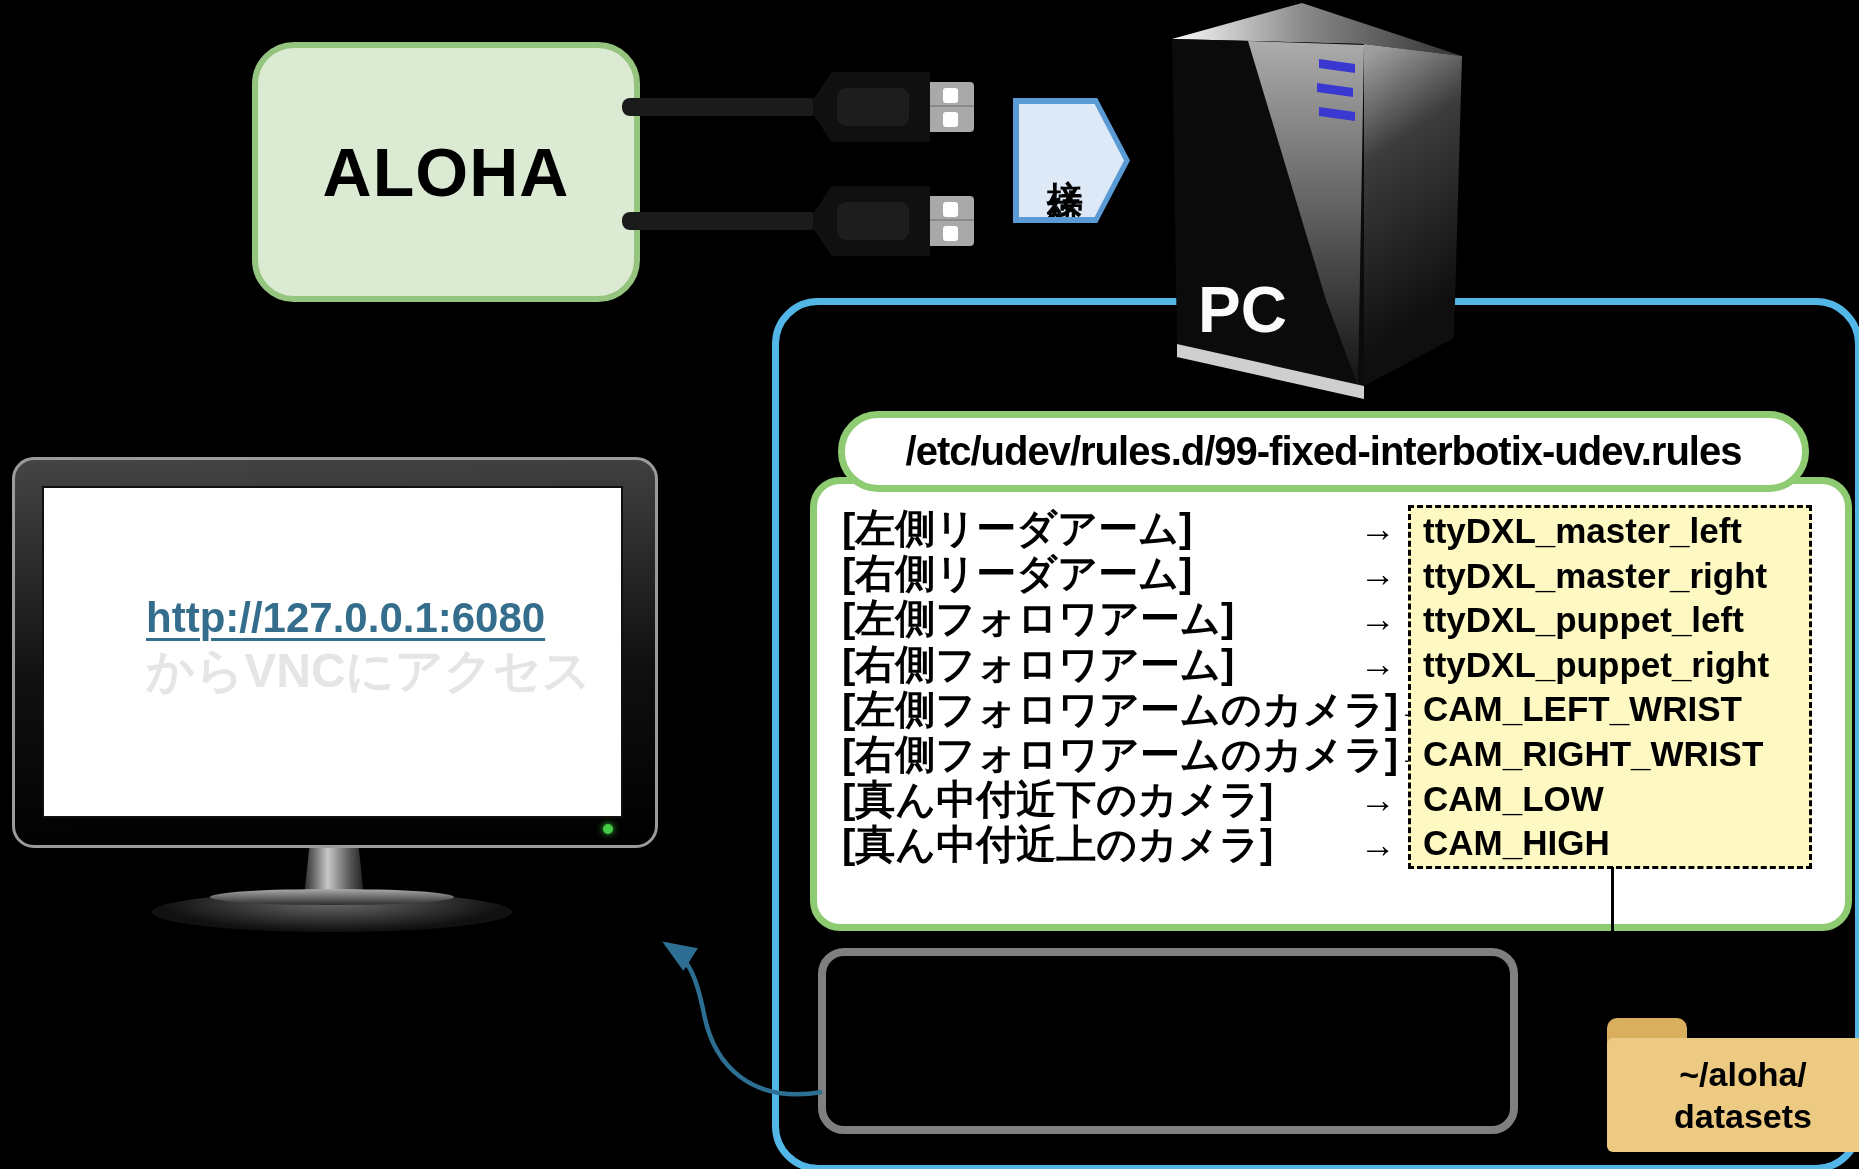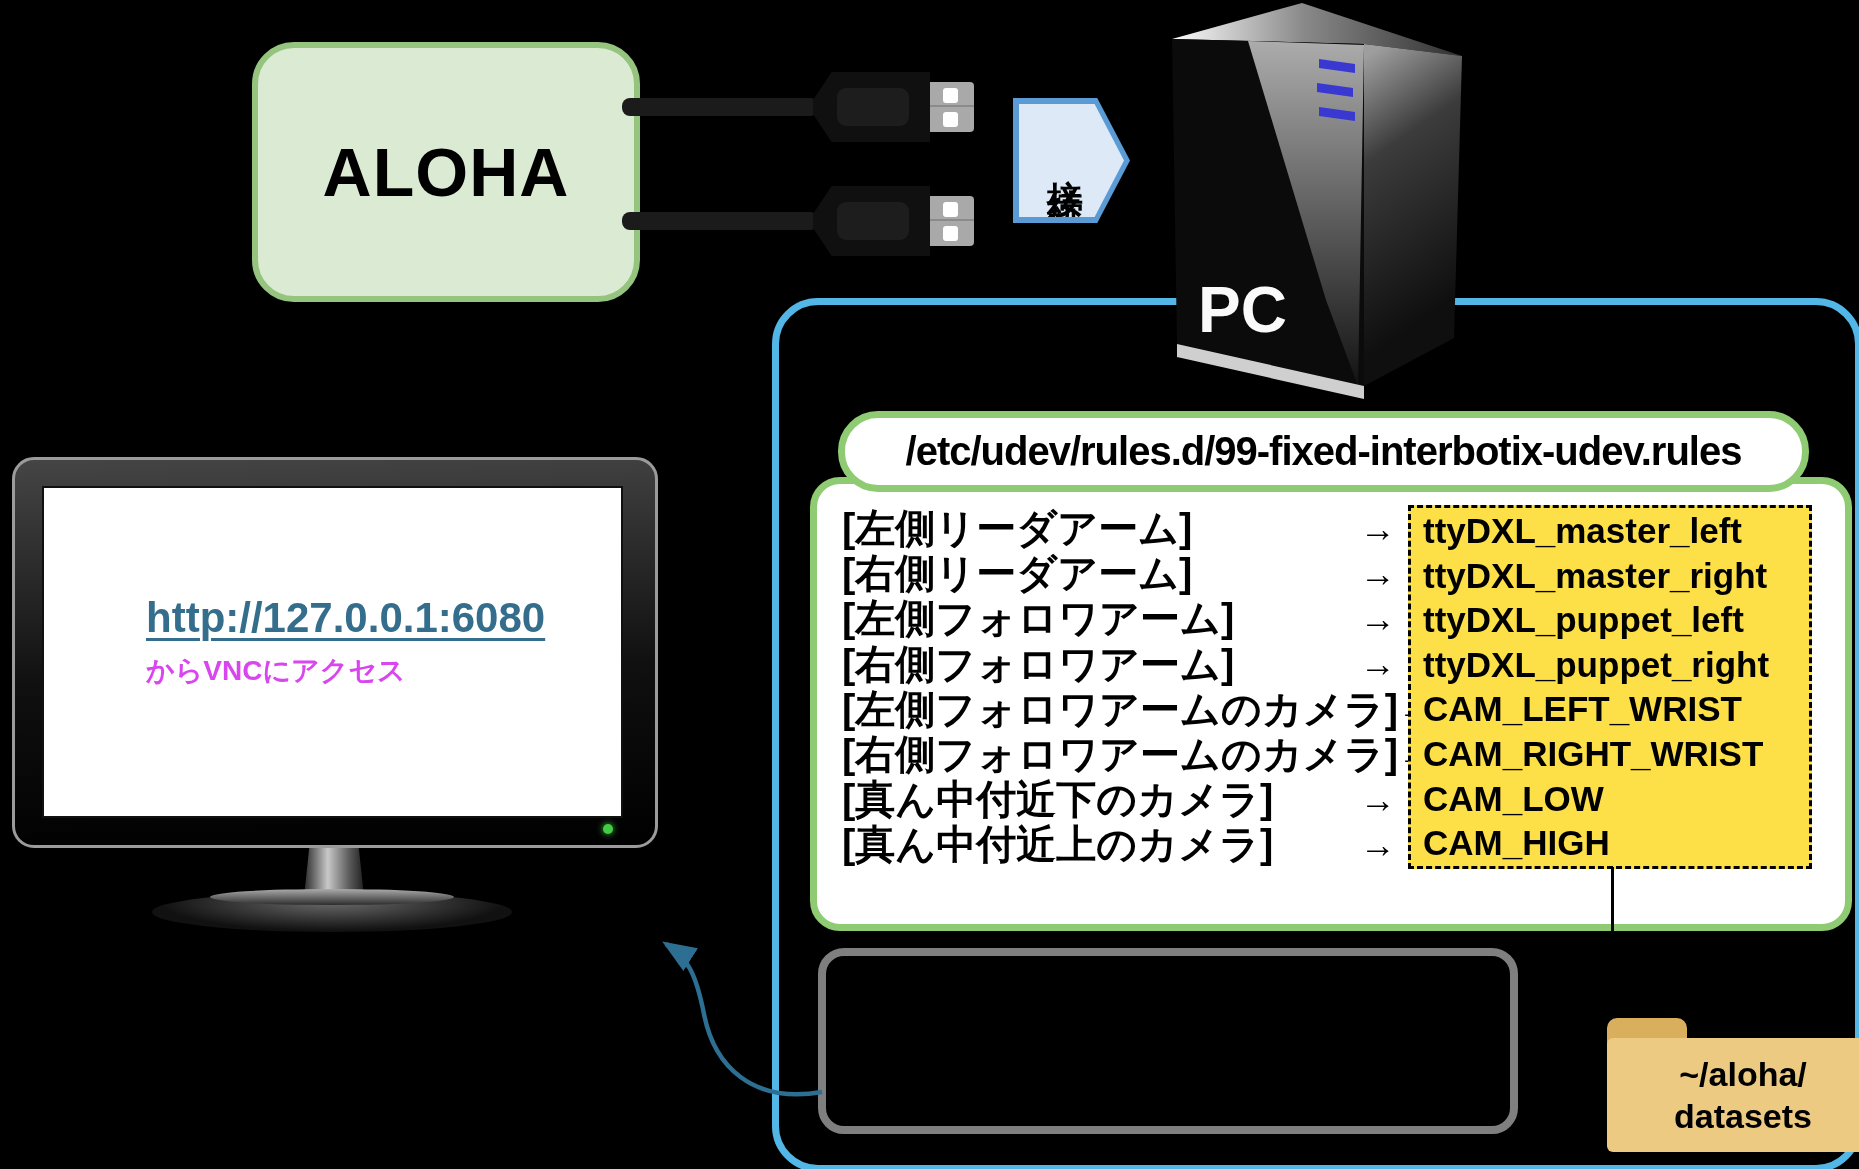--- a/index.html
+++ b/index.html
@@ -39,21 +39,21 @@
   .title-pill{left:838px;top:411px;width:957px;height:67px;background:#fff;border:7px solid #8ecb72;
               border-radius:40px;display:flex;align-items:center;justify-content:center;}
   .title-pill span{font-size:40px;font-weight:bold;color:#000;letter-spacing:-1px;white-space:nowrap;}
 
   
   .rows{left:842px;top:506px;width:558px;}
   .mrow{height:45.2px;display:flex;align-items:center;justify-content:space-between;}
   .mlabel{font-size:40px;font-weight:bold;color:#000;white-space:nowrap;}
   .marrow{font-size:36px;font-weight:bold;color:#000;padding-right:4px;}
   .vals{left:1408px;top:505px;width:404px;height:364px;border:3px dashed #000;box-sizing:border-box;
-        padding:1px 0 0 12px;background:#fde047;}
+        padding:1px 0 0 12px;background:#fef9c3;}
   .vrow{height:44.6px;line-height:44.6px;font-size:35px;font-weight:bold;color:#000;white-space:nowrap;}
 
   
   .connector{left:1611px;top:867px;width:3px;height:158px;background:#000;}
 
   
   .gray-box{left:818px;top:948px;width:684px;height:170px;border:8px solid #7f7f7f;border-radius:26px;}
 
   
   .folder-tab{left:1607px;top:1018px;width:80px;height:28px;background:#d9af5e;border-radius:10px 10px 0 0;}
@@ -61,21 +61,21 @@
                display:flex;flex-direction:column;align-items:center;justify-content:center;}
   .folder-body div{font-size:34px;font-weight:bold;color:#000;line-height:42px;}
 
   
   .bezel{left:12px;top:457px;width:646px;height:391px;border:3px solid #9b9b9b;border-radius:22px;
          background:linear-gradient(178deg,#454545,#101010 55%,#000);box-sizing:border-box;}
   .screen{left:42px;top:486px;width:581px;height:332px;background:#fff;border:2px solid #101010;box-sizing:border-box;}
   .vnc-text{left:146px;top:592px;width:520px;}
   .vnc-link{display:inline-block;font-size:42px;font-weight:bold;color:#356e8c;
             text-decoration:underline;text-decoration-thickness:3px;text-underline-offset:6px;line-height:52px;}
-  .vnc-caption{font-size:28px;font-weight:bold;color:#d946ef;line-height:50px;margin-top:2px;}
+  .vnc-caption{font-size:48px;font-weight:bold;color:#e5e5e5;line-height:50px;margin-top:2px;}
   .led{left:603px;top:824px;width:10px;height:10px;border-radius:50%;background:#43cb43;
        box-shadow:0 0 7px #43cb43;}
   .neck{left:303px;top:848px;width:62px;height:58px;
         clip-path:polygon(10% 0,90% 0,100% 100%,0 100%);
         background:linear-gradient(90deg,#222,#c8c8c8 40%,#5a5a5a 75%,#1c1c1c);}
   .base1{left:152px;top:892px;width:360px;height:40px;border-radius:50%;
          background:radial-gradient(ellipse at 50% 25%,#6a6a6a,#111 68%);}
   .base2{left:210px;top:889px;width:244px;height:16px;border-radius:50%;
          background:linear-gradient(#ababab,#2d2d2d);}
 

